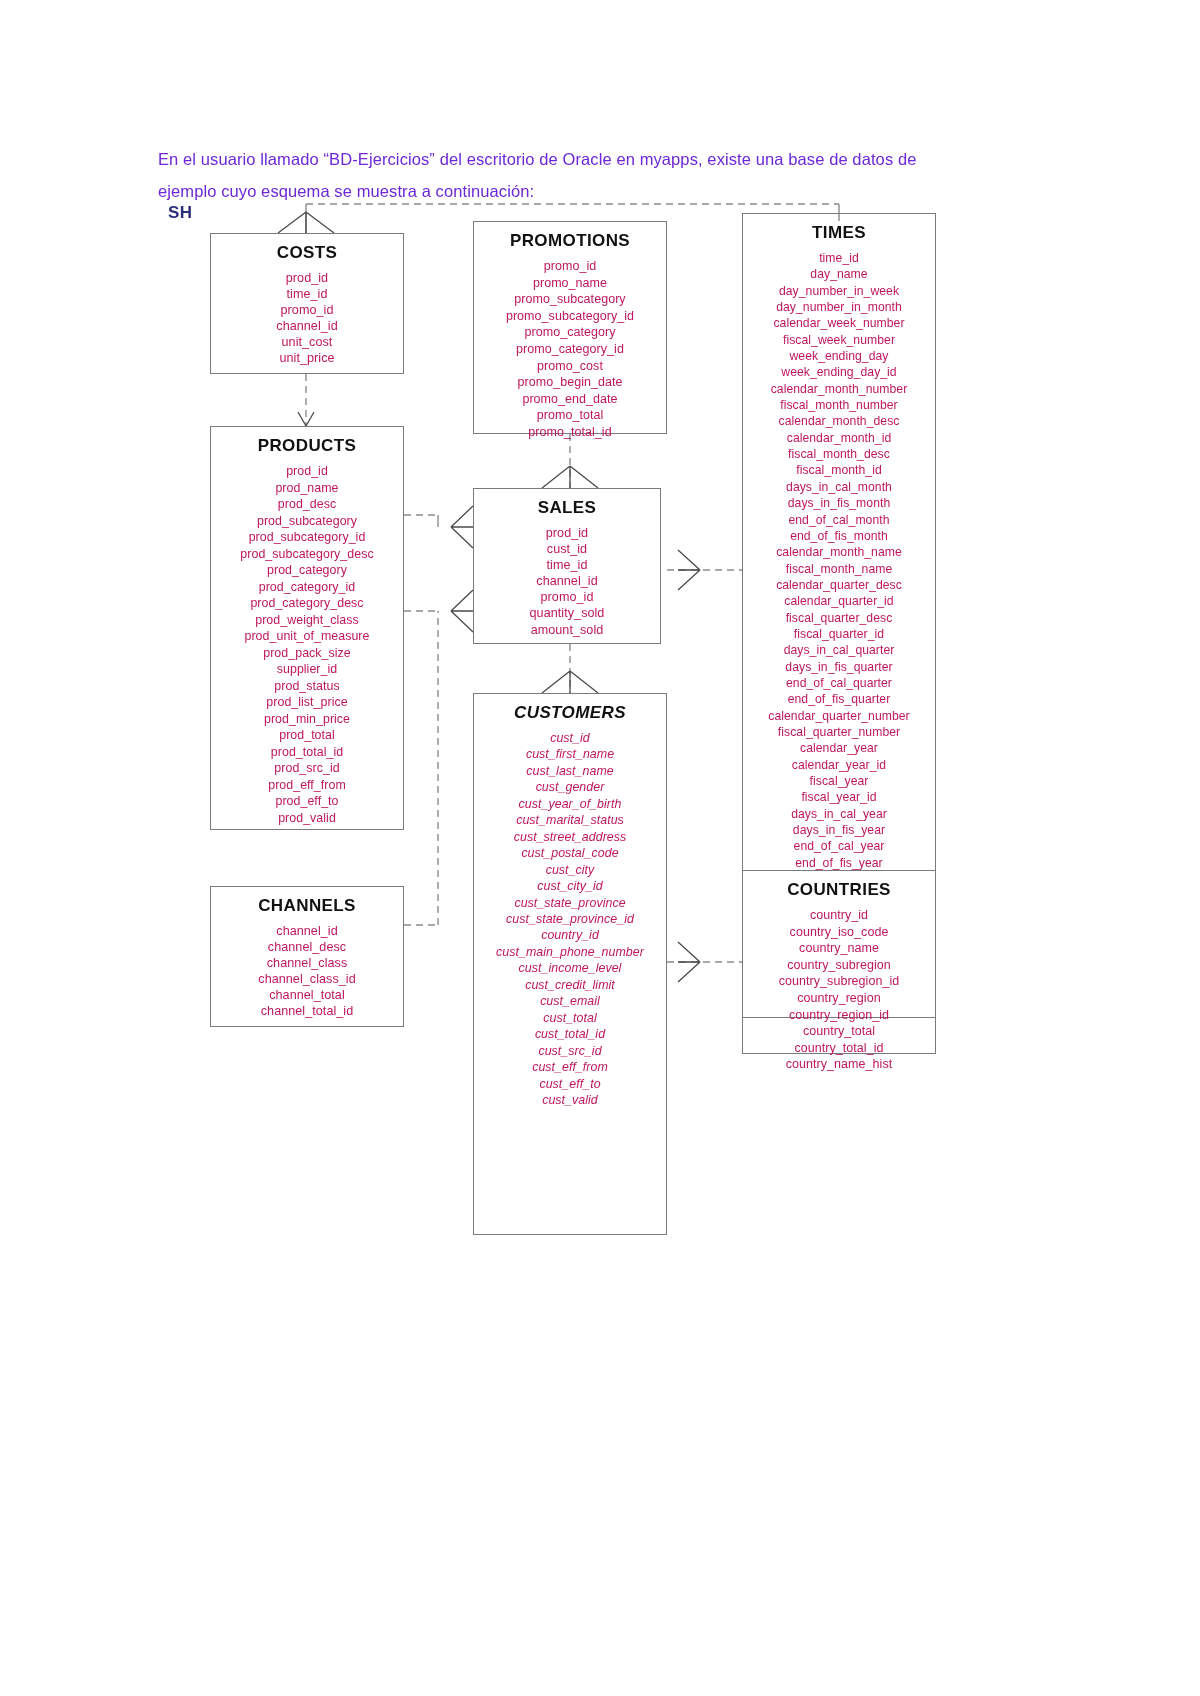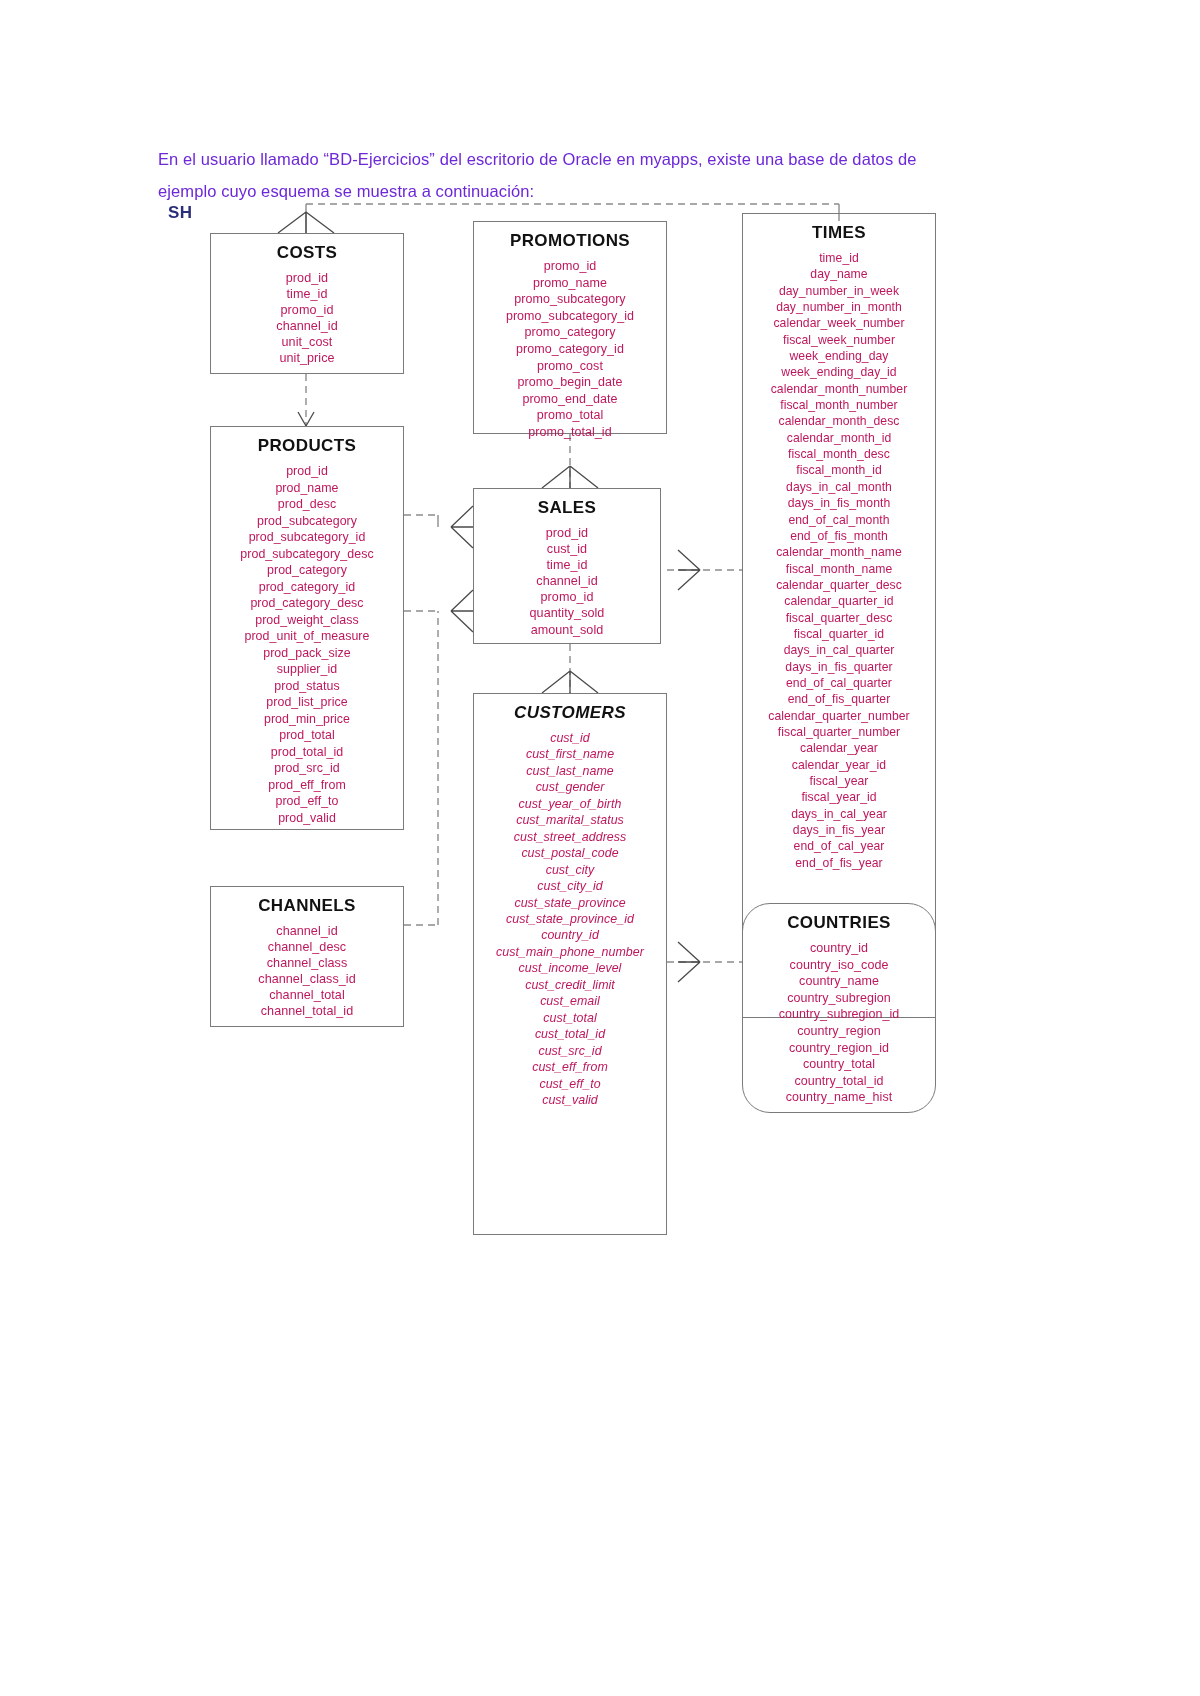--- a/index.html
+++ b/index.html
@@ -90,21 +90,21 @@
   }
 
   
   #ent-costs      { left: 210px; top: 233px;  width: 194px; height: 141px; }
   #ent-promotions { left: 473px; top: 221px;  width: 194px; height: 213px; }
   #ent-times      { left: 742px; top: 213px;  width: 194px; height: 805px; }
   #ent-products   { left: 210px; top: 426px;  width: 194px; height: 404px; }
   #ent-sales      { left: 473px; top: 488px;  width: 188px; height: 156px; }
   #ent-customers  { left: 473px; top: 693px;  width: 194px; height: 542px; font-style: italic; }
   #ent-channels   { left: 210px; top: 877px;  width: 194px; height: 141px; margin-top: 9px; }
-  #ent-countries  { left: 742px; top: 903px;  width: 194px; height: 210px; border-radius: 28px; }
+  #ent-countries  { left: 742px; top: 870px;  width: 194px; height: 184px; }
 
   #ent-times .ent-fields { font-size: 12.2px; line-height: 16.35px; }
   #ent-customers .ent-fields { font-size: 12.4px; line-height: 16.45px; }
   #ent-products .ent-fields { font-size: 12.4px; line-height: 16.5px; }
   #ent-countries .ent-fields { font-size: 12.5px; line-height: 16.6px; }
   #ent-promotions .ent-fields { font-size: 12.5px; line-height: 16.6px; }
 </style>
 </head>
 <body>
 

